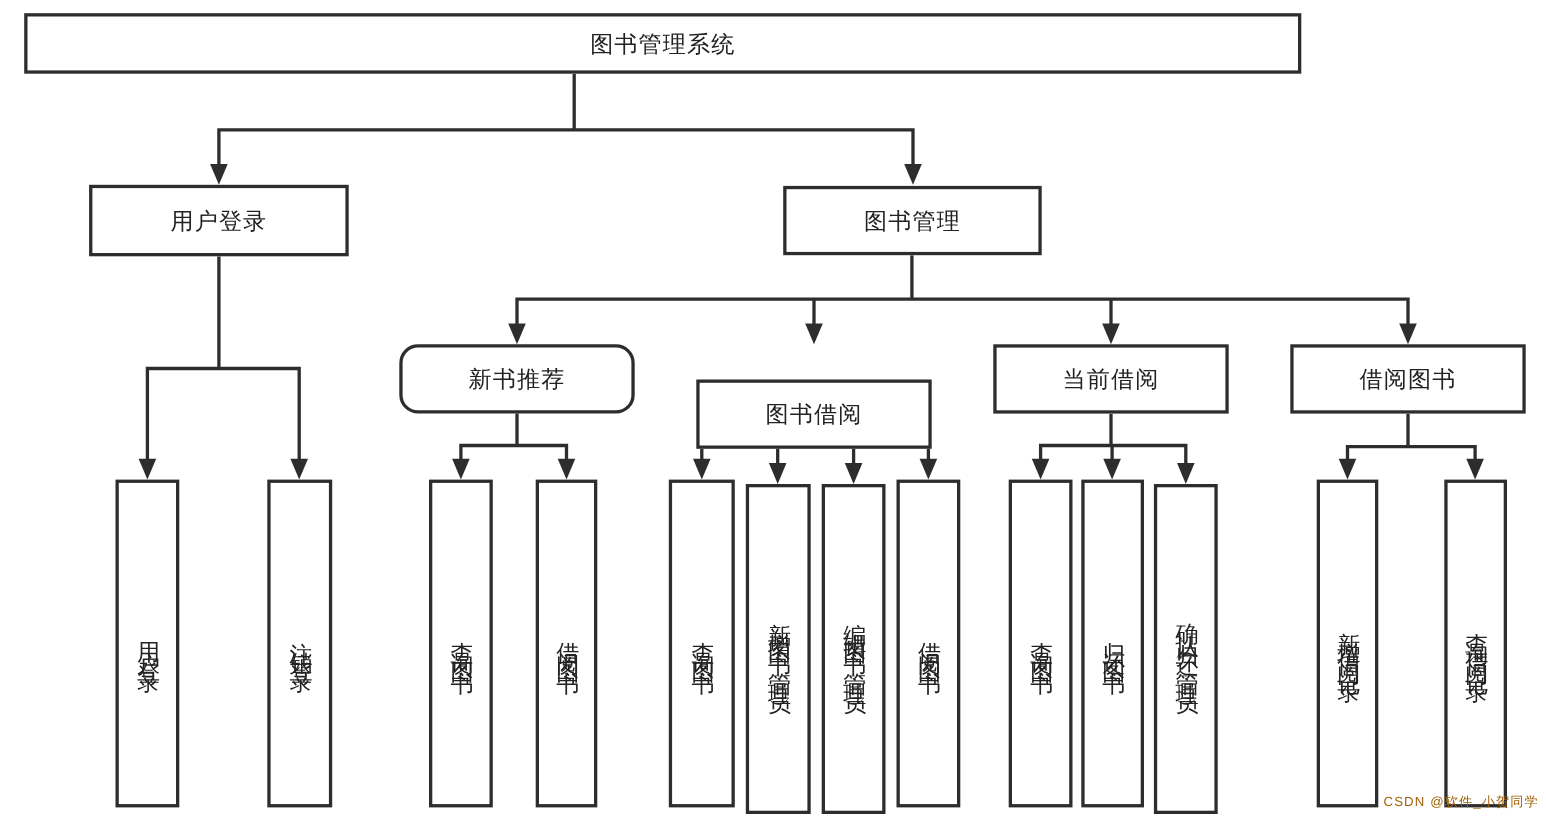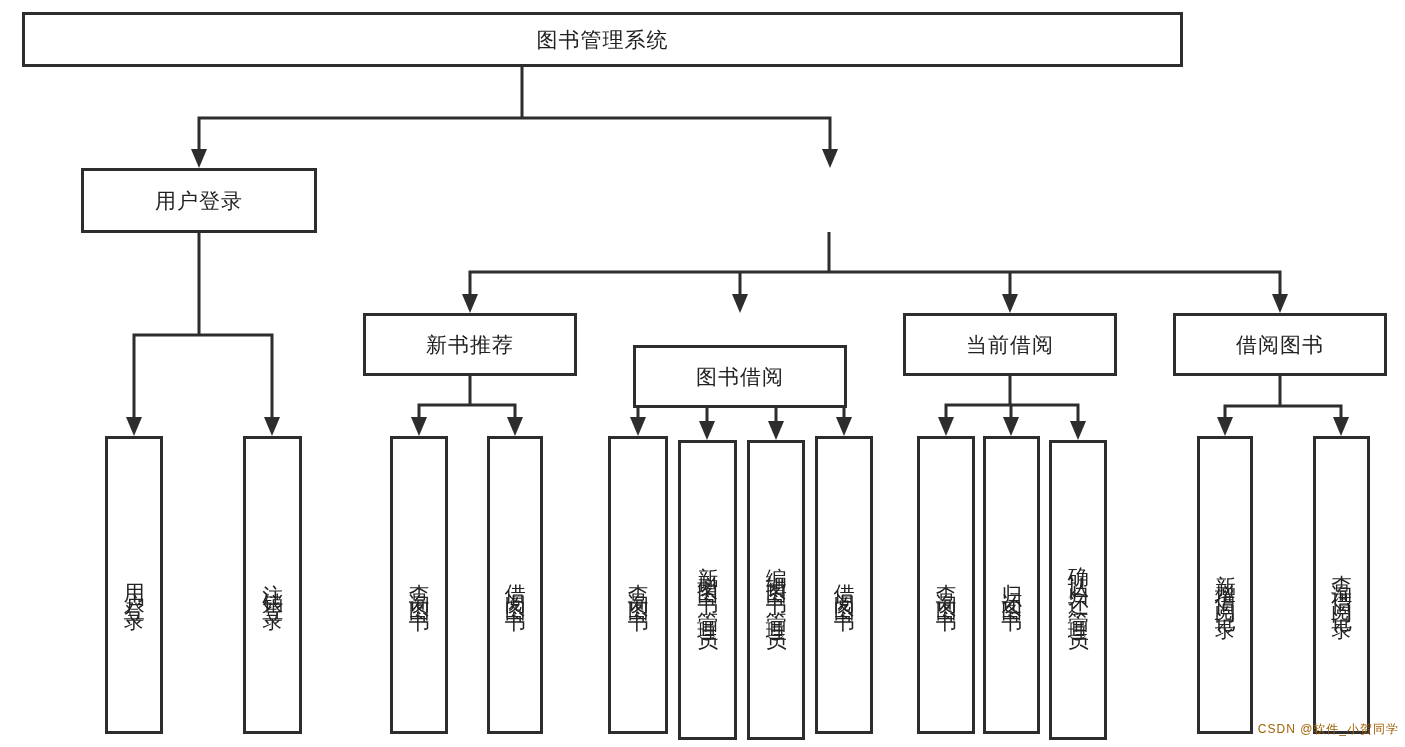--- a/index.html
+++ b/index.html
@@ -65,22 +65,25 @@
     </g>
   </svg>
 
   <div class="box hbox" style="left:22px;top:12px;width:1161px;height:55px;">
     <span>图书管理系统</span>
   </div>
 
   <div class="box hbox" style="left:81px;top:168px;width:236px;height:65px;">
     <span>用户登录</span>
   </div>
+  <div class="box hbox" style="left:712px;top:169px;width:235px;height:63px;">
+    <span>图书管理</span>
+  </div>
 
-  <div class="box hbox" style="left:363px;top:313px;width:214px;height:63px;">
+  <div class="box hbox" style="left:363px;top:313px;width:214px;height:63px;border-radius:17px;">
     <span>新书推荐</span>
   </div>
   <div class="box hbox" style="left:633px;top:313px;width:214px;height:63px;margin-top:32px;">
     <span>图书借阅</span>
   </div>
   <div class="box hbox" style="left:903px;top:313px;width:214px;height:63px;">
     <span>当前借阅</span>
   </div>
   <div class="box hbox" style="left:1173px;top:313px;width:214px;height:63px;">
     <span>借阅图书</span>

